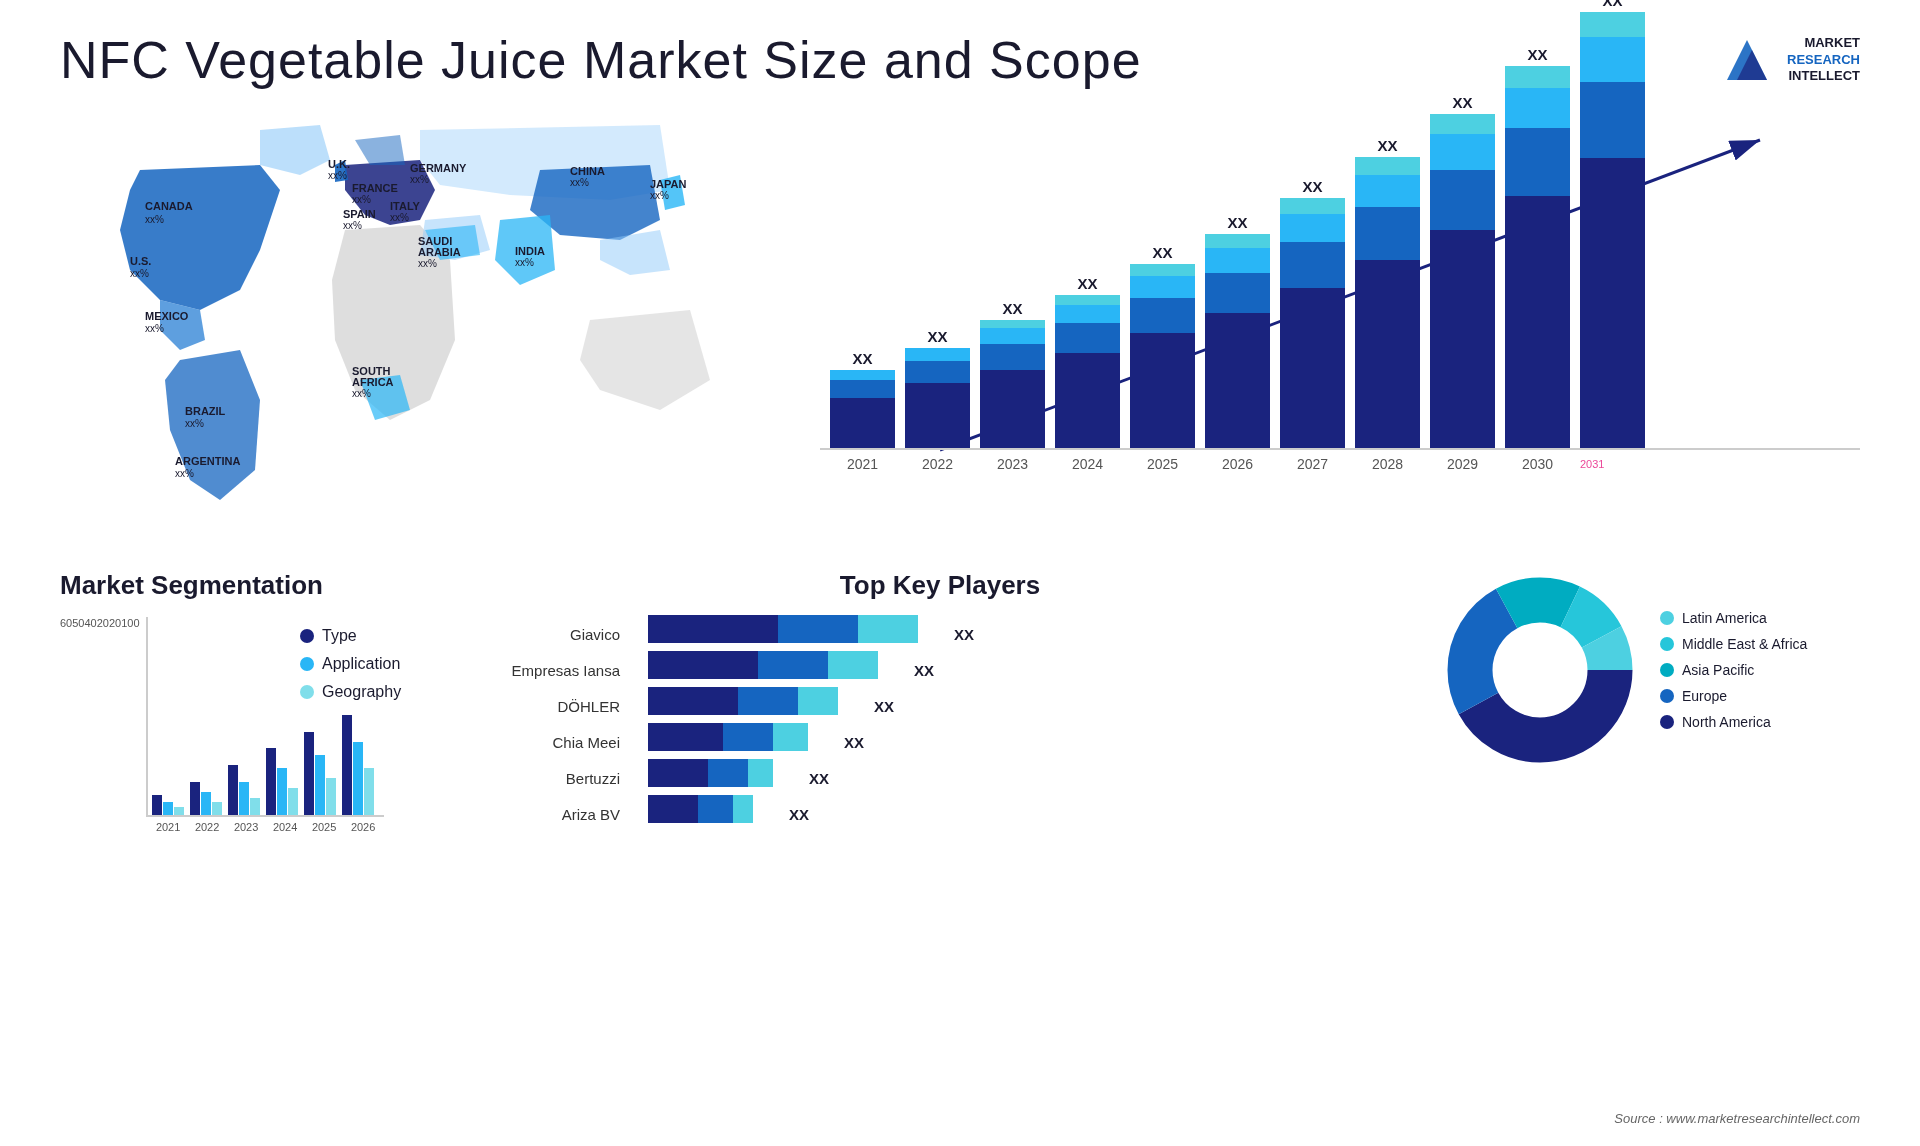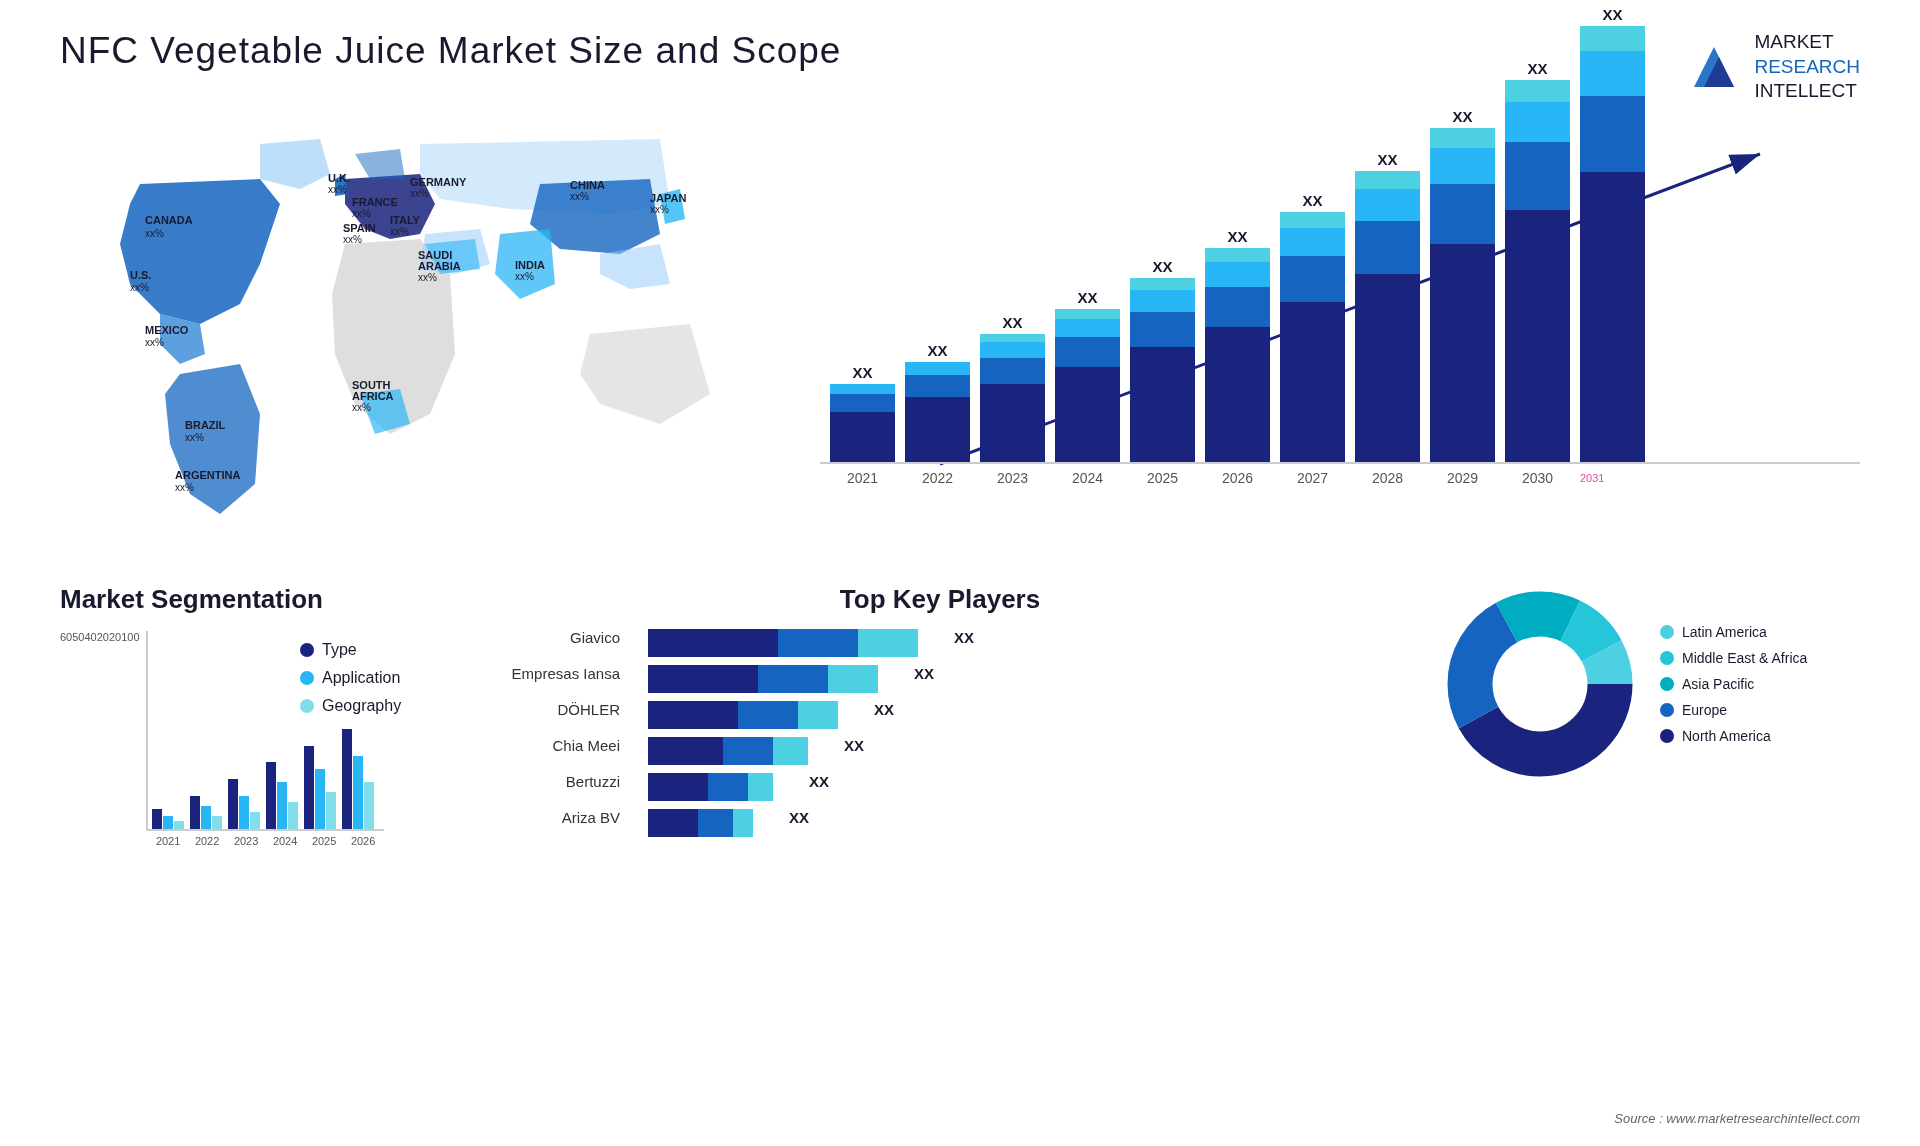--- a/index.html
+++ b/index.html
@@ -20,40 +20,40 @@
     }
 
     
     .header {
       display: flex;
       justify-content: space-between;
       align-items: flex-start;
       margin-bottom: 20px;
     }
     .main-title {
-      font-size: 37px;
+      font-size: 52px;
       font-weight: 300;
       color: #1a1a2e;
       letter-spacing: 1px;
     }
     .logo-area {
       display: flex;
       align-items: center;
       gap: 10px;
     }
     .logo-icon {
       width: 60px;
       height: 60px;
     }
     .logo-text {
-      font-size: 19px;
-      font-weight: 400;
+      font-size: 13px;
+      font-weight: 700;
       color: #1a1a2e;
       line-height: 1.3;
-      text-align: left;
+      text-align: right;
     }
 
     
     .top-section {
       display: flex;
       gap: 40px;
       height: 430px;
       margin-bottom: 30px;
     }
 
@@ -127,21 +127,21 @@
     }
     .players-title {
       font-size: 26px;
       font-weight: 700;
       color: #1a1a2e;
       margin-bottom: 14px;
       text-align: center;
     }
     .player-row {
       display: flex;
-      align-items: flex-start;
+      align-items: flex-end;
       gap: 28px;
       margin-bottom: 8px;
     }
     .player-name {
       width: 160px;
       font-size: 15px;
       color: #333;
       text-align: right;
       flex-shrink: 0;
     }

